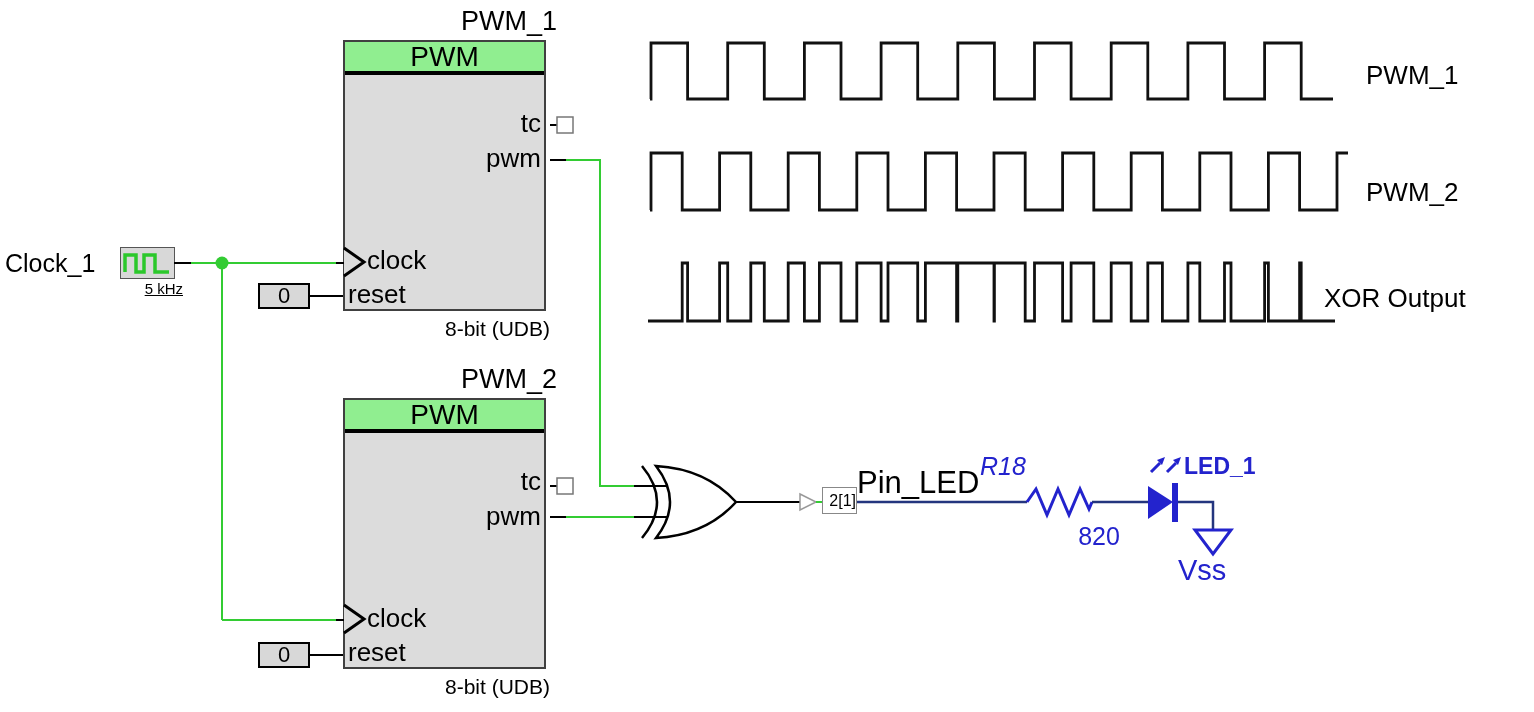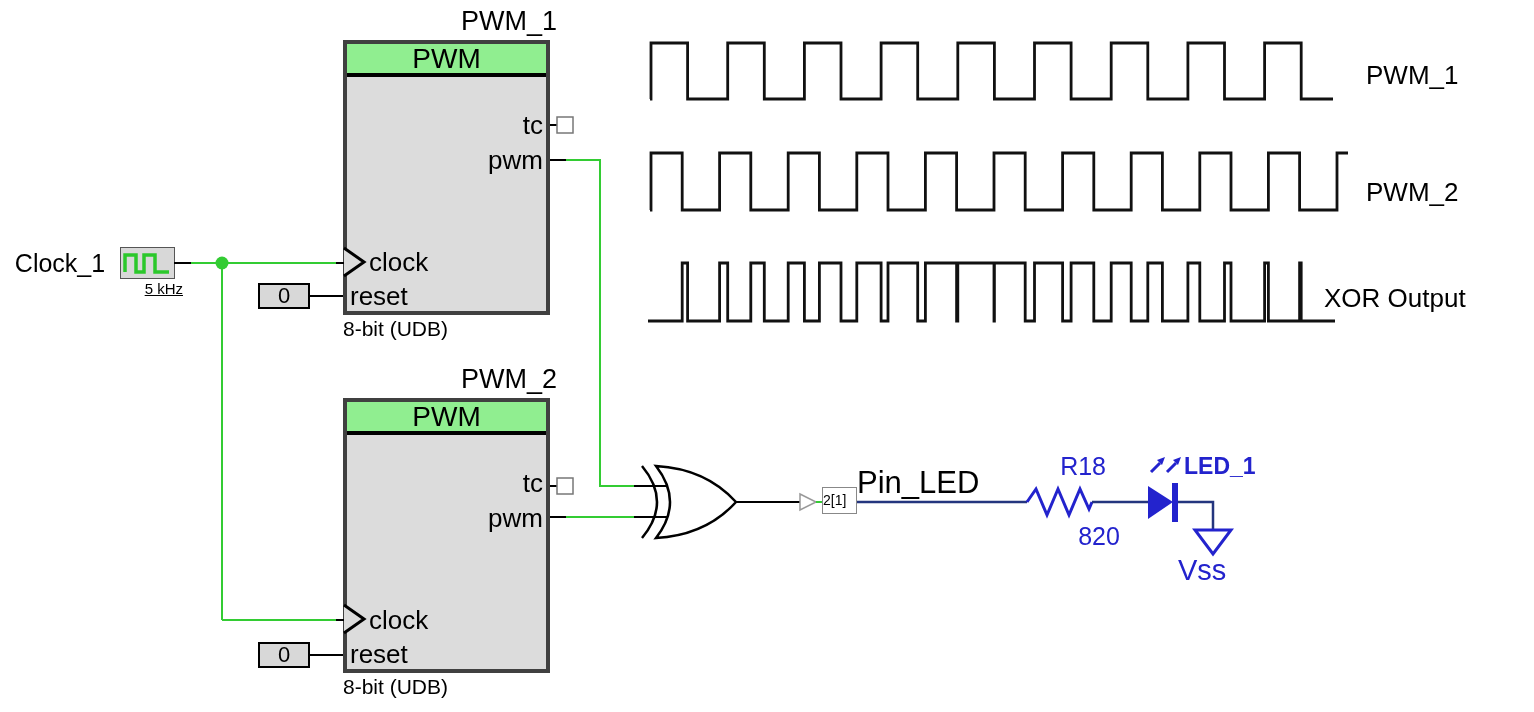--- a/index.html
+++ b/index.html
@@ -4,54 +4,54 @@
 <style>
   html,body{margin:0;padding:0;background:#fff;}
   .canvas{
     position:relative;width:1534px;height:712px;background:#ffffff;
     font-family:"Liberation Sans",sans-serif;overflow:hidden;color:#000;
   }
   .lbl{position:absolute;white-space:nowrap;line-height:1.05;}
   .blue{color:var(--c-component_blue,#2323cd);}
   .pwm-block{
     position:absolute;left:343px;width:199px;height:267px;
-    border:4px solid #404040;background:var(--c-body_gray,#dcdcdc);
+    border:2px solid #404040;background:var(--c-body_gray,#dcdcdc);
   }
   .pwm-header{
     height:29px;background:var(--c-header_green,#90ee90);border-bottom:4px solid #000;
     text-align:center;font-size:28px;line-height:29px;
   }
   .pin{position:absolute;font-size:26px;line-height:26px;}
   .block-title{position:absolute;left:343px;width:214px;text-align:right;font-size:27px;}
-  .block-footer{position:absolute;left:343px;width:207px;font-size:21px;}
+  .block-footer{position:absolute;left:343px;width:207px;text-align:right;font-size:21px;}
   .const-box{
     position:absolute;left:258px;width:48px;height:22px;border:2px solid #000;
     background:var(--c-box_gray,#d8d8d8);text-align:center;font-size:22px;line-height:22px;
   }
   .clock-icon{
     position:absolute;left:120px;top:247px;width:53px;height:30px;
     border:1px solid #555;background:var(--c-box_gray,#d8d8d8);
   }
   .pin-box{
     position:absolute;left:822px;top:487px;width:33px;height:25px;
-    border:1.5px solid #888;background:#fff;text-align:left;
-    font-size:14px;line-height:25px;
+    border:1.5px solid #888;background:#fff;text-align:right;
+    font-size:16px;line-height:25px;
   }
   svg.overlay{position:absolute;left:0;top:0;z-index:5;pointer-events:none;}
   .wk{stroke:#000;stroke-width:2;fill:none;}
   .wg{stroke:var(--c-wire_green,#33cc33);stroke-width:2;fill:none;}
   .wb{stroke:var(--c-wire_blue,#24357e);stroke-width:2.5;fill:none;}
   .trace{fill:none;stroke:#111;stroke-width:2.8;stroke-linejoin:miter;}
 </style>
 </head>
 <body>
 
 <div class="canvas">
 
-  <div class="lbl" style="left:5px;top:250px;width:110px;text-align:center;font-size:25px;">Clock_1</div>
+  <div class="lbl" style="left:5px;top:250px;width:110px;text-align:left;font-size:25px;">Clock_1</div>
   <div class="clock-icon">
     <svg width="53" height="30">
       <polyline points="4,24 4,7 15,7 15,24 23,24 23,7 34,7 34,24 48,24" fill="none" stroke="#2bc82b" stroke-width="3.5"></polyline>
     </svg>
   </div>
   <div class="lbl" style="left:113px;top:281px;width:70px;text-align:right;font-size:15px;text-decoration:underline;">5 kHz</div>
 
   <div class="block-title" style="top:6px;">PWM_1</div>
   <div class="pwm-block" style="top:40px;">
     <div class="pwm-header">PWM</div>
@@ -71,21 +71,21 @@
     <span class="pin" style="left:22px;top:205px;">clock</span>
     <span class="pin" style="left:3px;top:239px;">reset</span>
   </div>
   <div class="block-footer" style="top:675px;">8-bit (UDB)</div>
   <div class="const-box" style="top:642px;">0</div>
 
   <div class="pin-box">
     <span>2[1]</span>
   </div>
   <div class="lbl" style="left:857px;top:467px;font-size:31px;">Pin_LED</div>
-  <div class="lbl blue" style="left:1036px;top:453px;width:70px;text-align:right;font-size:25px;">R18</div>
+  <div class="lbl blue" style="left:980px;top:453px;width:70px;text-align:left;font-size:25px;font-style:italic;">R18</div>
   <div class="lbl blue" style="left:1064px;top:523px;width:70px;text-align:center;font-size:25px;">820</div>
   <div class="lbl blue" style="left:1184px;top:454px;font-size:23px;font-weight:bold;">LED_1</div>
   <div class="lbl blue" style="left:1178px;top:555px;width:72px;text-align:left;font-size:29px;">Vss</div>
 
   <div class="lbl" style="left:1366px;top:62px;font-size:26px;">PWM_1</div>
   <div class="lbl" style="left:1366px;top:179px;font-size:26px;">PWM_2</div>
   <div class="lbl" style="left:1324px;top:285px;font-size:26px;">XOR Output</div>
 
   <svg class="overlay" width="1534" height="712" viewBox="0 0 1534 712">
 

